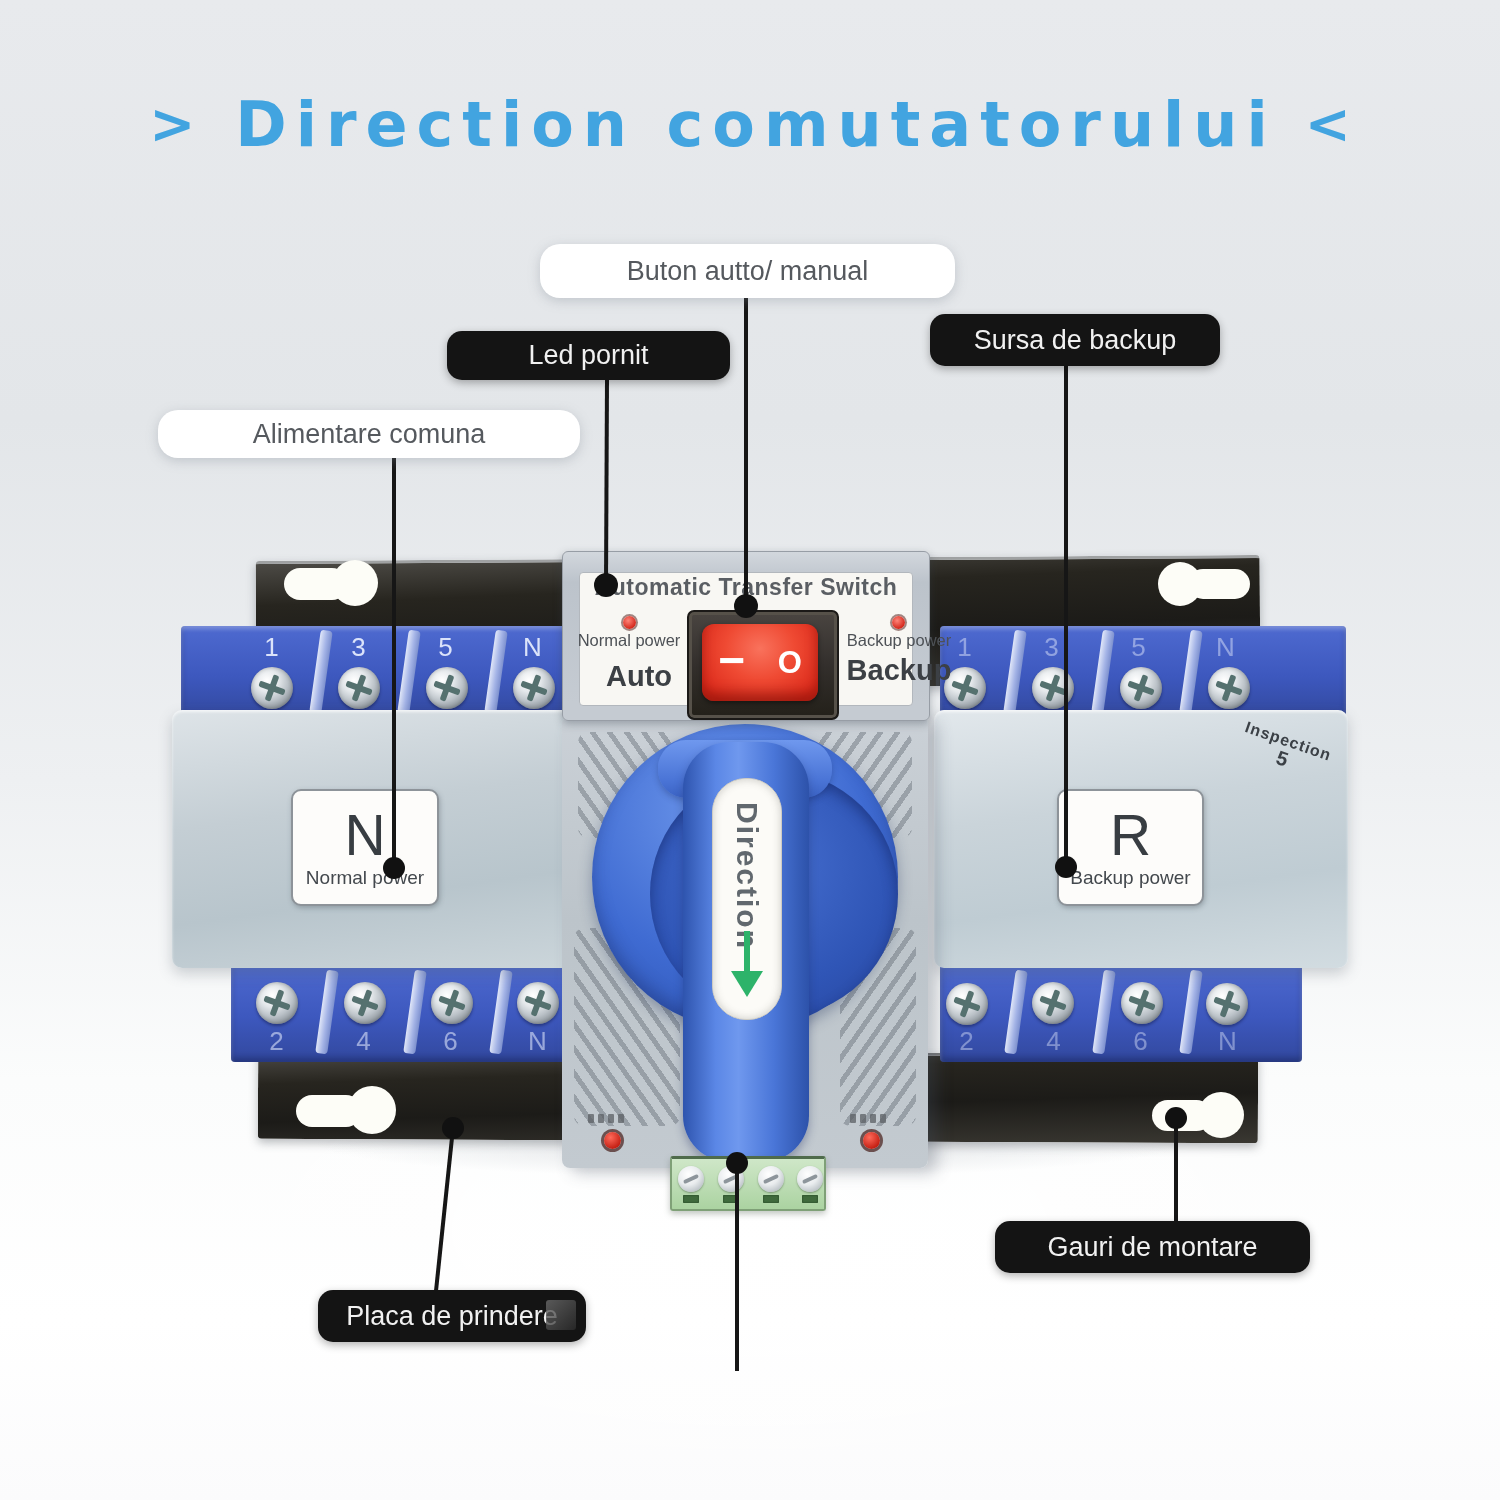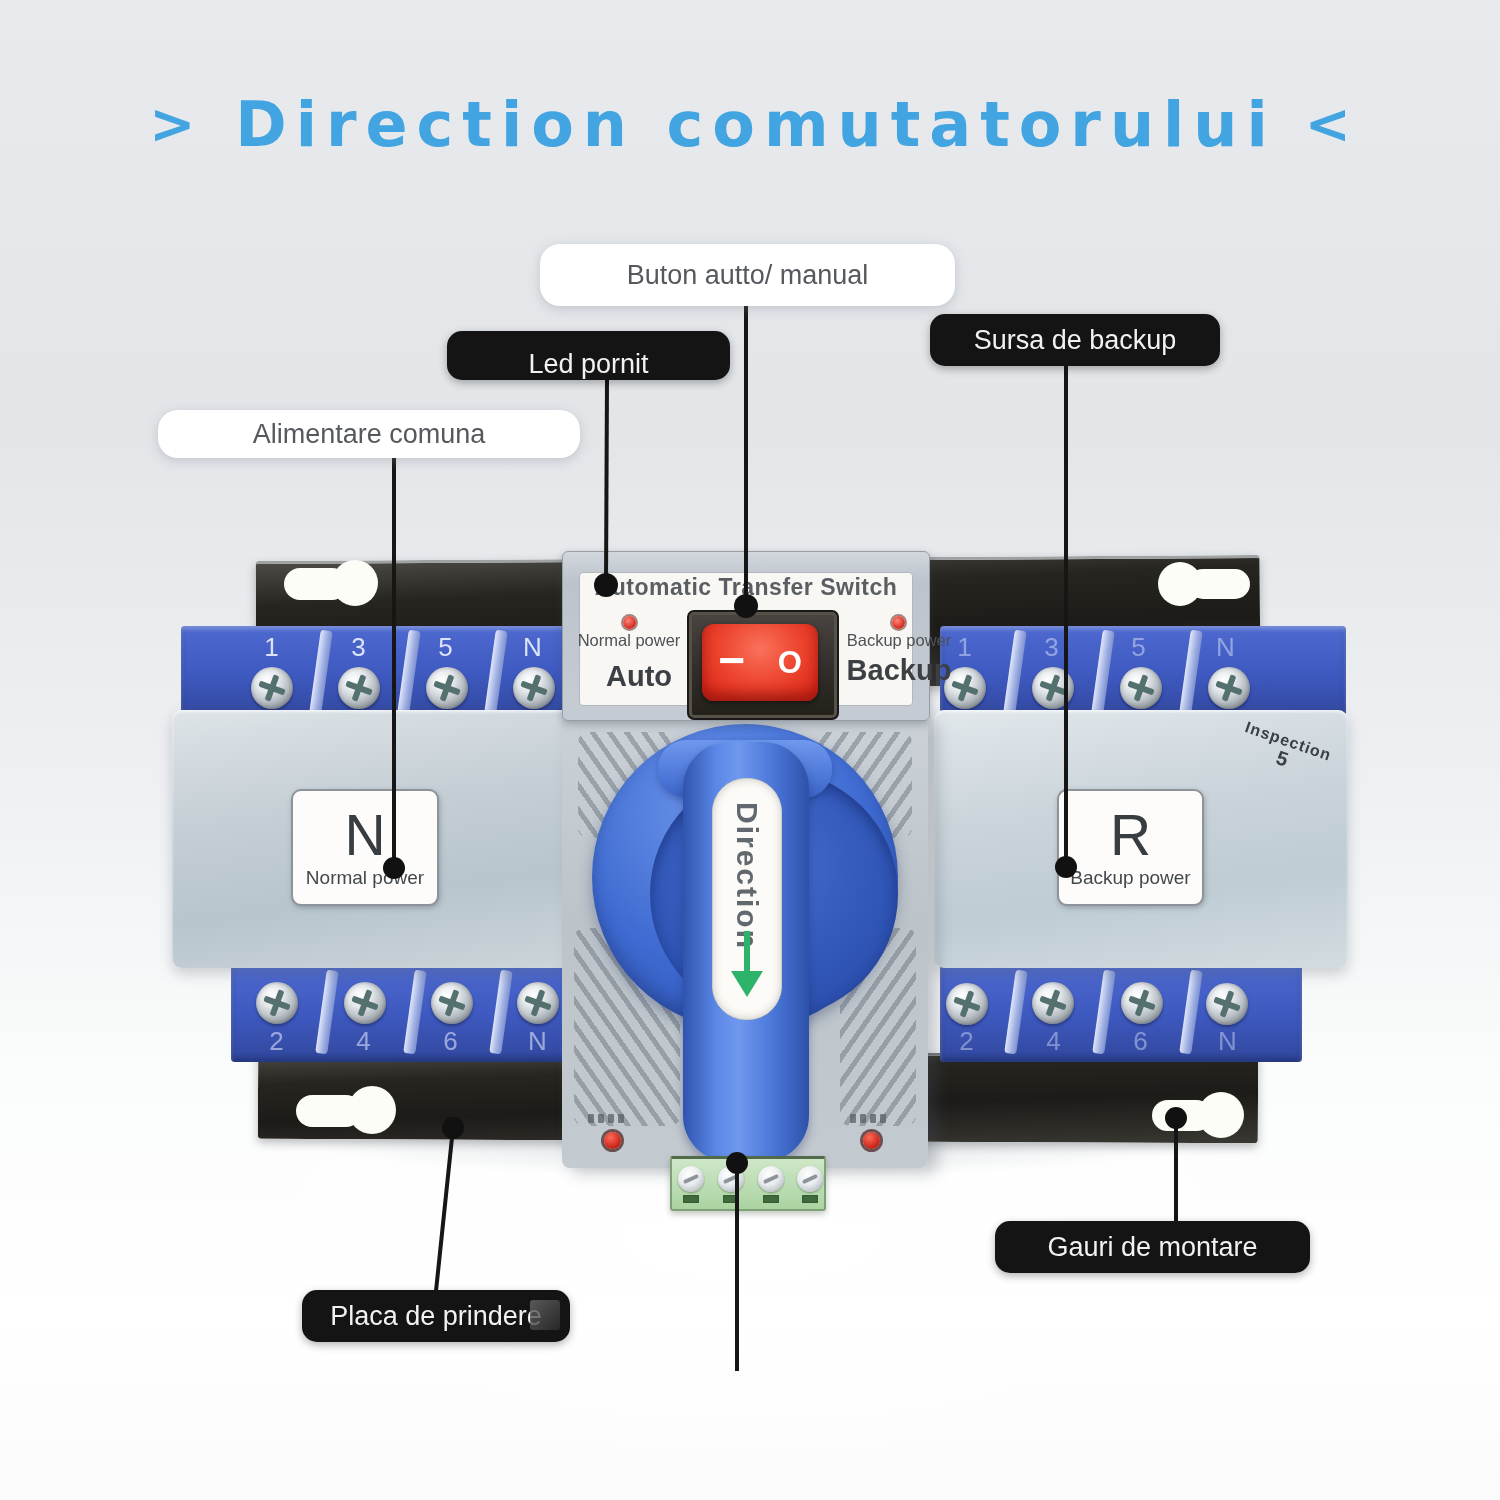--- a/index.html
+++ b/index.html
@@ -342,36 +342,36 @@
     <div class="gscrew" style="left:6px;top:7px;"></div>
     <div class="gscrew" style="left:46px;top:7px;"></div>
     <div class="gscrew" style="left:86px;top:7px;"></div>
     <div class="gscrew" style="left:125px;top:7px;"></div>
     <div class="gchip" style="left:11px;top:36px;"></div>
     <div class="gchip" style="left:51px;top:36px;"></div>
     <div class="gchip" style="left:91px;top:36px;"></div>
     <div class="gchip" style="left:130px;top:36px;"></div>
   </div>
 
-  <div class="co light" style="left:540px;top:244px;width:415px;height:62px;">
+  <div class="co light" style="left:540px;top:244px;width:415px;height:54px;">
     <span>Buton autto/ manual</span>
   </div>
-  <div class="co dark" style="left:447px;top:331px;width:283px;height:49px;align-items:flex-end;">
+  <div class="co dark" style="left:447px;top:331px;width:283px;height:49px;">
     <span>Led pornit</span>
   </div>
   <div class="co dark" style="left:930px;top:314px;width:290px;height:52px;">
     <span>Sursa de backup</span>
   </div>
   <div class="co light" style="left:158px;top:410px;width:422px;height:48px;">
     <span>Alimentare comuna</span>
   </div>
   <div class="co dark" style="left:995px;top:1221px;width:315px;height:52px;">
     <span>Gauri de montare</span>
   </div>
-  <div class="co dark" style="left:302px;top:1290px;width:268px;height:52px;">
+  <div class="co dark" style="left:318px;top:1290px;width:268px;height:52px;">
     <span>Placa de prindere</span>
     <span class="art"></span>
   </div>
 
   <svg id="lines" width="1500" height="1500" viewBox="0 0 1500 1500">
     <g stroke="#161616" stroke-width="4" fill="#111111">
       <line x1="394" y1="457" x2="394" y2="868"></line>
       <circle cx="394" cy="868" r="11" stroke="none"></circle>
       <line x1="607" y1="379" x2="606" y2="585"></line>
       <circle cx="606" cy="585" r="12" stroke="none"></circle>

